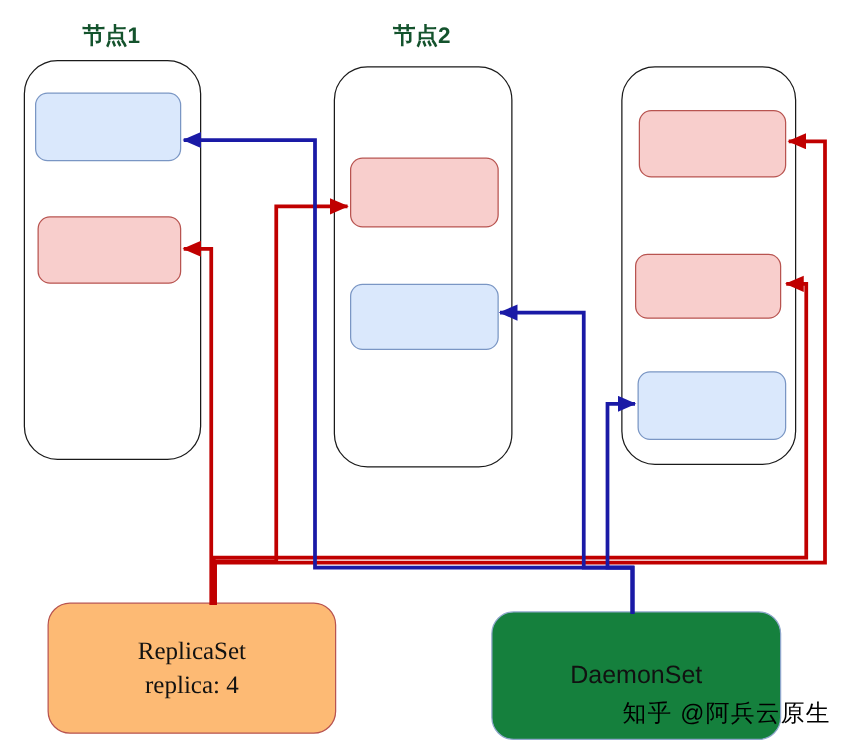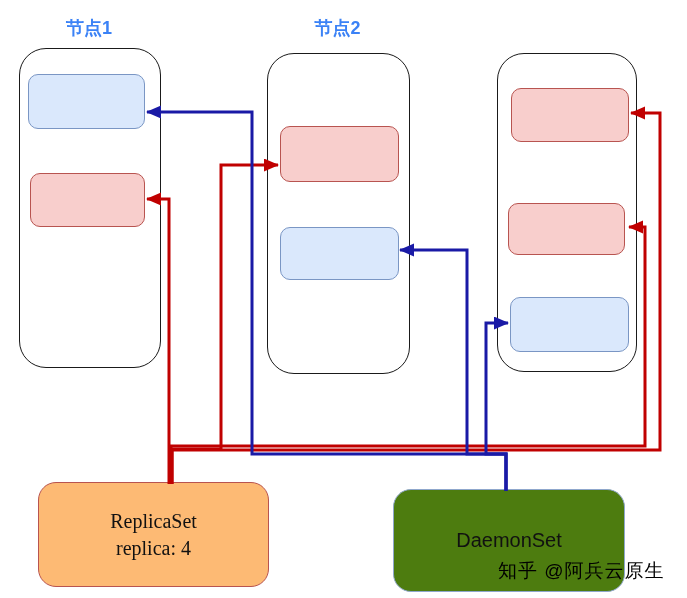--- a/index.html
+++ b/index.html
@@ -1,30 +1,30 @@
 <!DOCTYPE html>
 <html><head>
 <meta charset="utf-8">
 <style>
   html,body{margin:0;padding:0;background:#ffffff;}
   body{font-family:"Liberation Sans","DejaVu Sans",sans-serif;}
   #canvas{position:relative;width:687px;height:598px;background:#ffffff;overflow:hidden;}
 
   .node-label{position:absolute;top:16px;height:24px;line-height:24px;
-    font-size:18px;font-weight:bold;color:#3b82f6;text-align:center;}
+    font-size:18px;font-weight:bold;color:#14532d;text-align:center;}
   .node-box{position:absolute;background:#ffffff;border:1.6px solid #1a1a1a;border-radius:27px;}
 
   .pod{position:absolute;border-radius:10px;}
   .pod.blue{background:#dae8fc;border:1.3px solid #7a96c4;}
   .pod.pink{background:#f8cecc;border:1.3px solid #b85450;}
 
   .controller{position:absolute;border-radius:18px;display:flex;flex-direction:column;
     align-items:center;justify-content:center;font-size:20px;color:#111;line-height:27px;}
   .controller.red{background:#fdba74;border:1.6px solid #b85450;font-family:Liberation Serif, serif;}
-  .controller.blue{background:#4d7c0f;border:1.6px solid #8fa7cc;}
+  .controller.blue{background:#15803d;border:1.6px solid #8fa7cc;}
 
   #edges-layer{position:absolute;left:0;top:0;width:687px;height:598px;pointer-events:none;}
 
   .watermark{position:absolute;left:498px;top:558px;width:180px;height:26px;
     font-size:19px;color:#000000;white-space:nowrap;letter-spacing:1px;}
 </style>
 </head>
 <body>
 
 <div id="canvas">

